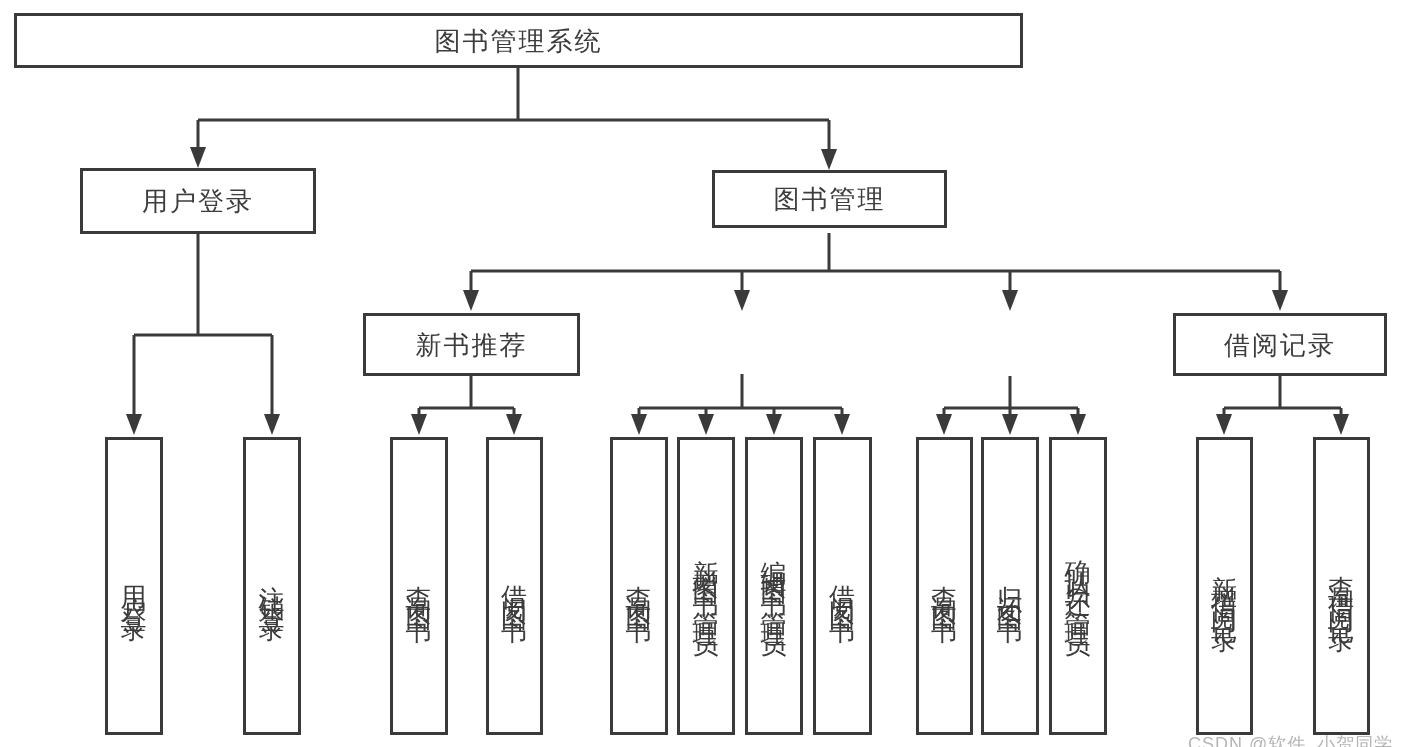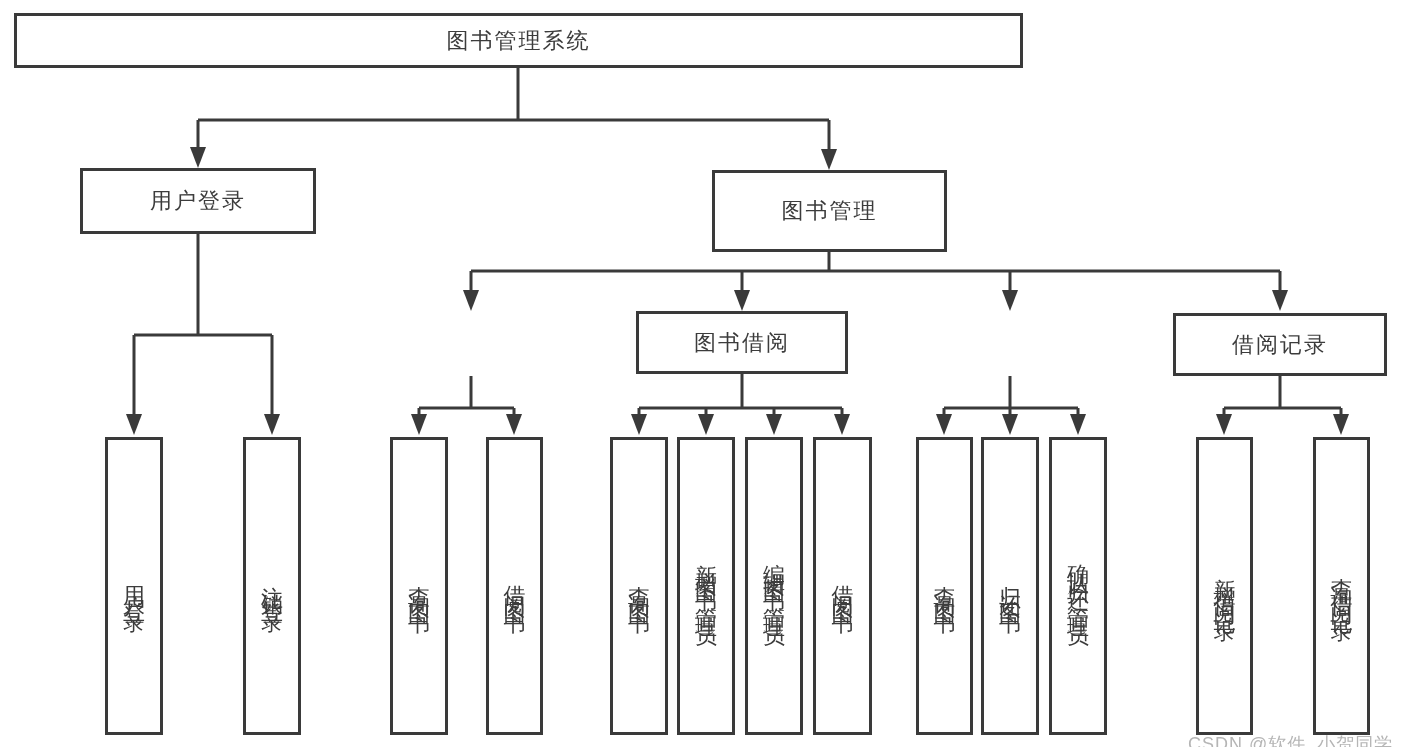--- a/index.html
+++ b/index.html
@@ -27,21 +27,21 @@
     color: var(--line);
   }
   .node {
     position: absolute;
     background: #ffffff;
     border: 3px solid var(--line);
     color: var(--text);
     display: flex;
     align-items: center;
     justify-content: center;
-    font-size: 22px;
+    font-size: 26px;
     letter-spacing: 2px;
     line-height: 1;
     text-align: center;
     white-space: nowrap;
   }
   .node.v {
     writing-mode: vertical-rl;
     text-orientation: mixed;
     letter-spacing: 0.4em;
     white-space: normal;
@@ -95,23 +95,23 @@
       <polygon points="1002,414 1018,414 1010,435"></polygon>
       <polygon points="1070,414 1086,414 1078,435"></polygon>
       <polygon points="1216,414 1232,414 1224,435"></polygon>
       <polygon points="1333,414 1349,414 1341,435"></polygon>
     </g>
   </svg>
 
   <div class="node" style="left:14px; top:13px; width:1009px; height:55px;">图书管理系统</div>
 
   <div class="node" style="left:80px; top:168px; width:236px; height:66px;">用户登录</div>
-  <div class="node" style="left:712px; top:170px; width:235px; height:82px;">图书管理</div>
+  <div class="node" style="left:712px; top:170px; width:235px; height:58px;">图书管理</div>
 
-  <div class="node" style="left:636px; top:311px; width:212px; height:63px;">图书借阅</div>
+  <div class="node" style="left:363px; top:313px; width:217px; height:63px;">新书推荐</div>
   <div class="node" style="left:1173px; top:313px; width:214px; height:63px;">借阅记录</div>
 
   <div class="node v" style="left:105px; top:437px; width:58px; height:298px;">用户登录</div>
   <div class="node v" style="left:243px; top:437px; width:58px; height:298px;">注销登录</div>
 
   <div class="node v" style="left:390px; top:437px; width:58px; height:298px;">查询图书</div>
   <div class="node v" style="left:486px; top:437px; width:57px; height:298px;">借阅图书</div>
 
   <div class="node v" style="left:610px; top:437px; width:58px; height:298px;">查询图书</div>
   <div class="node v" style="left:677px; top:437px; width:58px; height:298px;">新增图书（管理员）</div>

